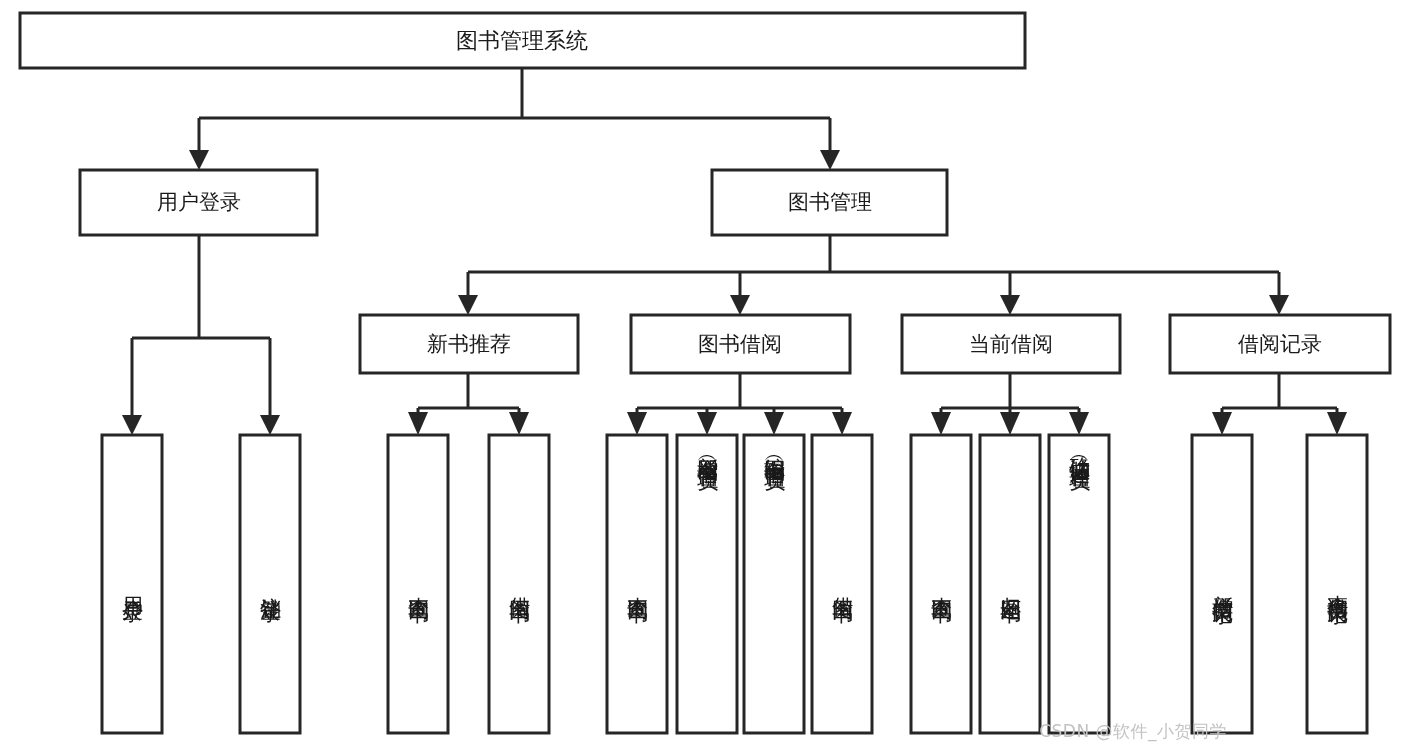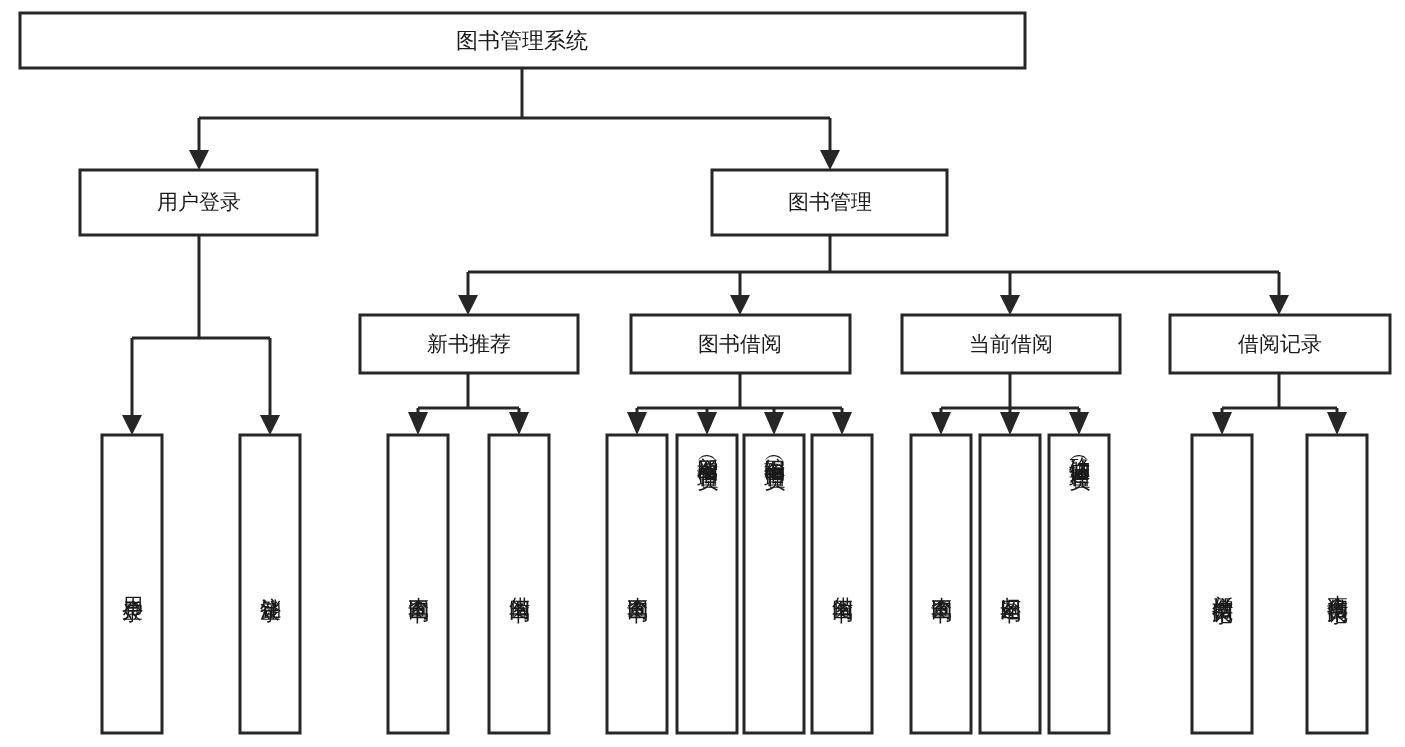--- a/index.html
+++ b/index.html
@@ -287,13 +287,14 @@
     <g>
       <rect class="node-box" x="1307" y="435" width="60" height="298"></rect>
       <foreignObject x="1308" y="436" width="58" height="296">
         <div xmlns="http://www.w3.org/1999/xhtml" class="vtext-wrap">
           <div class="vtext">查询借阅记录</div>
         </div>
       </foreignObject>
     </g>
   </svg>
 
+  <div class="watermark">CSDN @软件_小贺同学</div>
 </div>
 
 </body></html>

